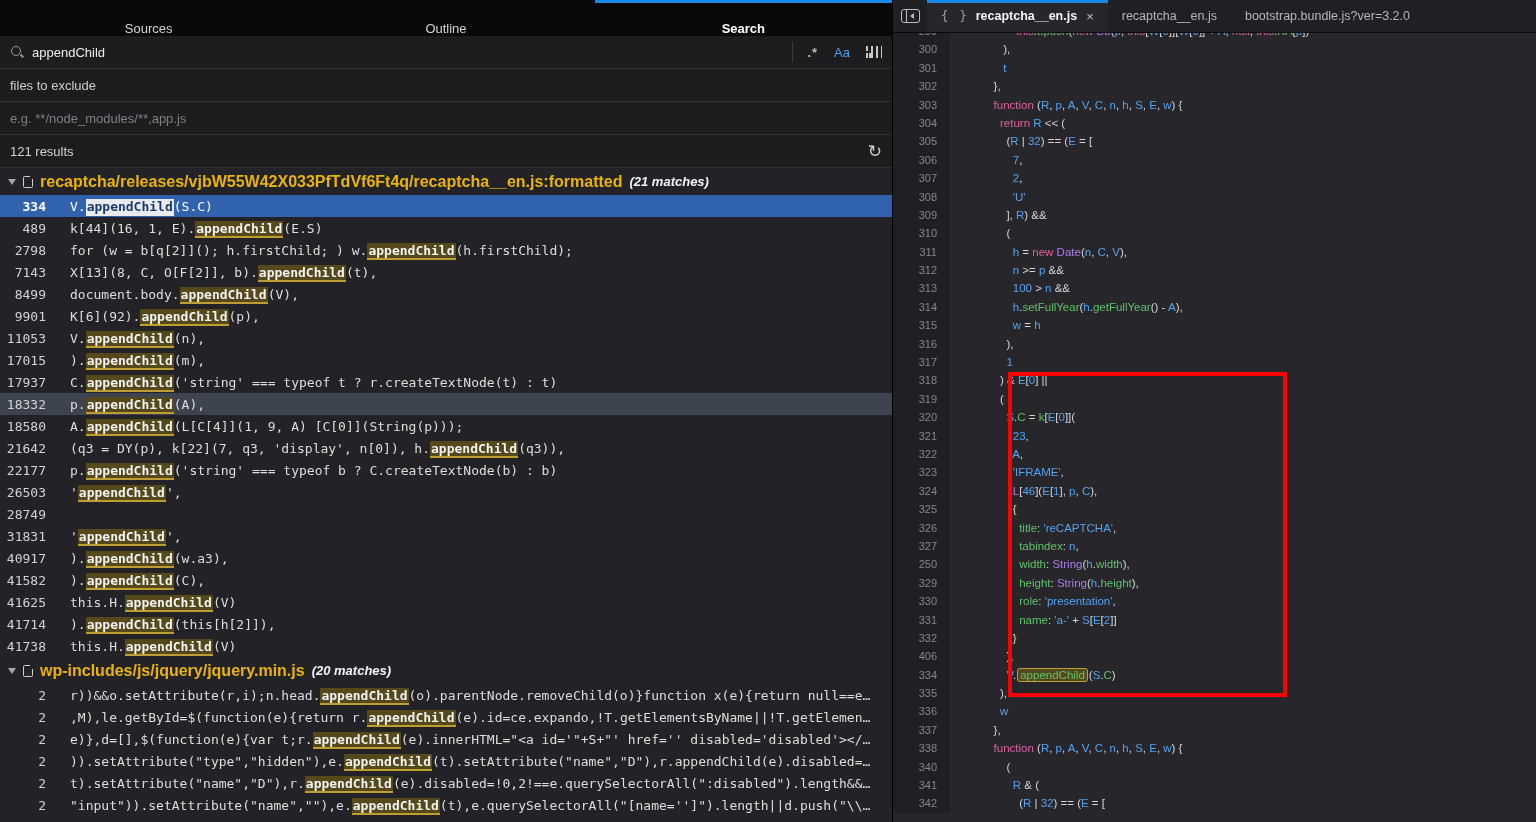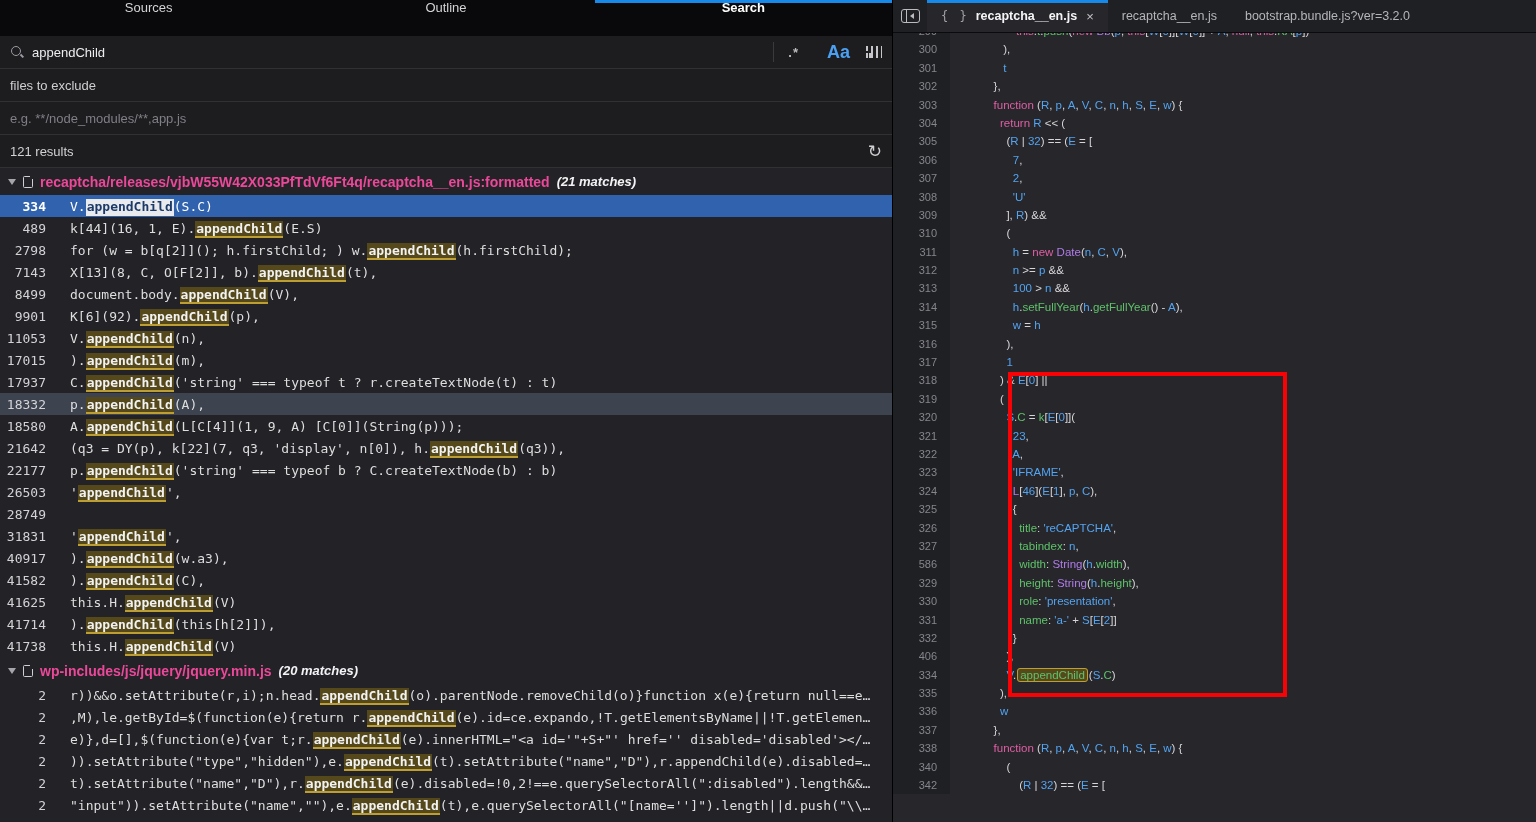--- a/index.html
+++ b/index.html
@@ -3,53 +3,53 @@
 <meta charset="utf-8">
 <style>
   * { margin:0; padding:0; box-sizing:border-box; }
   html,body { width:1536px; height:822px; overflow:hidden; background:#1a1a1c; }
   body { font-family:"Liberation Sans", sans-serif; display:flex; }
 
   
   .left-panel { width:893px; height:822px; display:flex; flex-direction:column; background:#232327; border-right:1px solid #000; position:relative; }
 
   .l-tabbar { height:36px; background:#09090b; display:flex; flex:none; }
-  .l-tab { flex:1; display:flex; align-items:flex-start; justify-content:center; position:relative; color:#d4d4d7; font-size:13px; cursor:default; }
+  .l-tab { flex:1; display:flex; align-items:flex-end; justify-content:center; position:relative; color:#d4d4d7; font-size:13px; cursor:default; }
   .l-tab.active { color:#fff; font-weight:bold; }
   .tab-indicator { position:absolute; top:0; left:0; right:0; height:3px; background:var(--accent); }
 
   .ctl-row { height:33px; background:#1d1d20; border-bottom:1px solid #313134; display:flex; align-items:center; padding:0 10px; flex:none; }
   .search-row { gap:8px; }
   .query-text { color:#ededef; font-size:13px; flex:1; }
   .exclude-label { color:#cfcfd2; font-size:13px; }
   .placeholder-text { color:#7f7f86; font-size:13px; }
   .results-count { color:#d2d2d5; font-size:13px; flex:1; }
 
   
   .mag { width:14px; height:14px; position:relative; flex:none; }
   .mag::before { content:""; position:absolute; left:1px; top:1px; width:8px; height:8px; border:1.5px solid #9b9ba1; border-radius:50%; }
   .mag::after { content:""; position:absolute; left:10px; top:10px; width:4px; height:1.7px; background:#9b9ba1; transform:rotate(45deg); }
 
   .search-opts { display:flex; align-items:center; gap:16px; border-left:1px solid #3a3a3e; padding-left:14px; height:20px; }
   .opt-regex { color:#bcbcc1; font-size:13px; font-weight:bold; letter-spacing:1px; }
-  .opt-case { color:var(--accent-text); font-size:18px; font-weight:bold;margin-left:12px; }
+  .opt-case { color:var(--accent-text); font-size:13px; font-weight:normal; }
   .opt-word { width:16px; height:12px; position:relative; }
   .opt-word::before { content:""; position:absolute; left:0; top:0; width:2px; height:5px; background:#c6c6cb; box-shadow:0 7px 0 #c6c6cb, 3px 7px 0 #c6c6cb; }
   .opt-word::after { content:""; position:absolute; left:5px; top:0; width:11px; height:12px;
       background:repeating-linear-gradient(90deg,#c6c6cb 0 2px,transparent 2px 5px); }
 
   .refresh-icon { color:#cfcfd3; font-size:17px; line-height:17px; font-family:"DejaVu Sans", sans-serif; }
 
   
   .results-list { flex:1; overflow:hidden; background:#232327; font-family:"DejaVu Sans Mono", monospace; }
   .file-header { height:27px; display:flex; align-items:center; padding-left:8px; gap:7px; }
   .twisty { width:0; height:0; border-left:4.5px solid transparent; border-right:4.5px solid transparent; border-top:6px solid #a5a5ab; flex:none; }
   .doc-icon { width:10px; height:12px; border:1.3px solid #cfcfd3; border-radius:1.5px; flex:none; position:relative; }
   .doc-icon::after { content:""; position:absolute; right:-1px; top:-1px; width:4px; height:4px; background:linear-gradient(225deg,#232327 50%, transparent 50%); }
-  .file-name { color:#ec4899; font-size:14px; font-weight:bold; font-family:"Liberation Sans", sans-serif; white-space:nowrap; }
+  .file-name { color:#eab308; font-size:16px; font-weight:bold; font-family:"Liberation Sans", sans-serif; white-space:nowrap; }
   .file-matches { color:#f3f3f5; font-size:13px; font-weight:bold; font-family:"Liberation Sans", sans-serif;font-style:italic; }
 
   .result-row { height:22px; display:flex; align-items:center; white-space:nowrap; overflow:hidden; font-size:13px; color:#dededf; }
   .result-ln { width:46px; text-align:right; flex:none; color:#d3d3d6; }
   .result-txt { padding-left:24px; white-space:pre; }
   .hl { background:var(--match-bg); border-bottom:2px solid var(--match-line); font-weight:bold; color:#f2f2f2; padding:0 1px; }
   .result-row.primary { background:var(--sel-primary); color:#fff; }
   .result-row.primary .result-ln { color:#fff; font-weight:bold; }
   .result-row.primary .hl { background:#e9eaee; color:#1b3a69; border-bottom-color:#e9eaee; font-weight:bold; }
   .result-row.secondary { background:var(--sel-secondary); }
@@ -289,29 +289,30 @@
         <div class="cline"><span class="gn">318</span><span class="gc">     <span class="tok-p">) &amp; </span><span class="tok-v">E</span><span class="tok-p">[</span><span class="tok-n">0</span><span class="tok-p">] ||</span></span></div>
         <div class="cline"><span class="gn">319</span><span class="gc">     <span class="tok-p">(</span></span></div>
         <div class="cline"><span class="gn">320</span><span class="gc">       <span class="tok-v">S</span><span class="tok-p">.</span><span class="tok-f">C</span><span class="tok-p"> = </span><span class="tok-f">k</span><span class="tok-p">[</span><span class="tok-v">E</span><span class="tok-p">[</span><span class="tok-n">0</span><span class="tok-p">]](</span></span></div>
         <div class="cline"><span class="gn">321</span><span class="gc">         <span class="tok-n">23</span><span class="tok-p">,</span></span></div>
         <div class="cline"><span class="gn">322</span><span class="gc">         <span class="tok-v">A</span><span class="tok-p">,</span></span></div>
         <div class="cline"><span class="gn">323</span><span class="gc">         <span class="tok-s">'IFRAME'</span><span class="tok-p">,</span></span></div>
         <div class="cline"><span class="gn">324</span><span class="gc">         <span class="tok-c">L</span><span class="tok-p">[</span><span class="tok-n">46</span><span class="tok-p">](</span><span class="tok-v">E</span><span class="tok-p">[</span><span class="tok-n">1</span><span class="tok-p">], </span><span class="tok-v">p</span><span class="tok-p">, </span><span class="tok-v">C</span><span class="tok-p">),</span></span></div>
         <div class="cline"><span class="gn">325</span><span class="gc">         <span class="tok-p">{</span></span></div>
         <div class="cline"><span class="gn">326</span><span class="gc">           <span class="tok-f">title</span><span class="tok-p">: </span><span class="tok-s">'reCAPTCHA'</span><span class="tok-p">,</span></span></div>
         <div class="cline"><span class="gn">327</span><span class="gc">           <span class="tok-f">tabindex</span><span class="tok-p">: </span><span class="tok-v">n</span><span class="tok-p">,</span></span></div>
-        <div class="cline"><span class="gn">586</span><span class="gc">           <span class="tok-f">width</span><span class="tok-p">: </span><span class="tok-c">String</span><span class="tok-p">(</span><span class="tok-v">h</span><span class="tok-p">.</span><span class="tok-f">width</span><span class="tok-p">),</span></span></div>
+        <div class="cline"><span class="gn">250</span><span class="gc">           <span class="tok-f">width</span><span class="tok-p">: </span><span class="tok-c">String</span><span class="tok-p">(</span><span class="tok-v">h</span><span class="tok-p">.</span><span class="tok-f">width</span><span class="tok-p">),</span></span></div>
         <div class="cline"><span class="gn">329</span><span class="gc">           <span class="tok-f">height</span><span class="tok-p">: </span><span class="tok-c">String</span><span class="tok-p">(</span><span class="tok-v">h</span><span class="tok-p">.</span><span class="tok-f">height</span><span class="tok-p">),</span></span></div>
         <div class="cline"><span class="gn">330</span><span class="gc">           <span class="tok-f">role</span><span class="tok-p">: </span><span class="tok-s">'presentation'</span><span class="tok-p">,</span></span></div>
         <div class="cline"><span class="gn">331</span><span class="gc">           <span class="tok-f">name</span><span class="tok-p">: </span><span class="tok-s">'a-'</span><span class="tok-p"> + </span><span class="tok-v">S</span><span class="tok-p">[</span><span class="tok-v">E</span><span class="tok-p">[</span><span class="tok-n">2</span><span class="tok-p">]]</span></span></div>
         <div class="cline"><span class="gn">332</span><span class="gc">         <span class="tok-p">}</span></span></div>
         <div class="cline"><span class="gn">406</span><span class="gc">       <span class="tok-p">),</span></span></div>
         <div class="cline"><span class="gn">334</span><span class="gc">       <span class="tok-v">V</span><span class="tok-p">.</span><span class="code-match">appendChild</span><span class="tok-p">(</span><span class="tok-v">S</span><span class="tok-p">.</span><span class="tok-f">C</span><span class="tok-p">)</span></span></div>
         <div class="cline"><span class="gn">335</span><span class="gc">     <span class="tok-p">),</span></span></div>
         <div class="cline"><span class="gn">336</span><span class="gc">     <span class="tok-v">w</span></span></div>
         <div class="cline"><span class="gn">337</span><span class="gc">   <span class="tok-p">},</span></span></div>
         <div class="cline"><span class="gn">338</span><span class="gc">   <span class="tok-k">function</span><span class="tok-p"> (</span><span class="tok-v">R</span><span class="tok-p">, </span><span class="tok-v">p</span><span class="tok-p">, </span><span class="tok-v">A</span><span class="tok-p">, </span><span class="tok-v">V</span><span class="tok-p">, </span><span class="tok-v">C</span><span class="tok-p">, </span><span class="tok-v">n</span><span class="tok-p">, </span><span class="tok-v">h</span><span class="tok-p">, </span><span class="tok-v">S</span><span class="tok-p">, </span><span class="tok-v">E</span><span class="tok-p">, </span><span class="tok-v">w</span><span class="tok-p">) {</span></span></div>
         <div class="cline"><span class="gn">340</span><span class="gc">       <span class="tok-p">(</span></span></div>
+        <div class="cline"><span class="gn">341</span><span class="gc">         <span class="tok-v">R</span><span class="tok-p"> &amp; (</span></span></div>
         <div class="cline"><span class="gn">342</span><span class="gc">           <span class="tok-p">(</span><span class="tok-v">R</span><span class="tok-p"> | </span><span class="tok-n">32</span><span class="tok-p">) == (</span><span class="tok-v">E</span><span class="tok-p"> = [</span></span></div>
       </div>
   </div>
   <div class="annotation-rect" id="annotation-rect" style="left: 115px; top: 372px; width: 279px; height: 325px;"></div>
 </div>
 
 </body></html>

